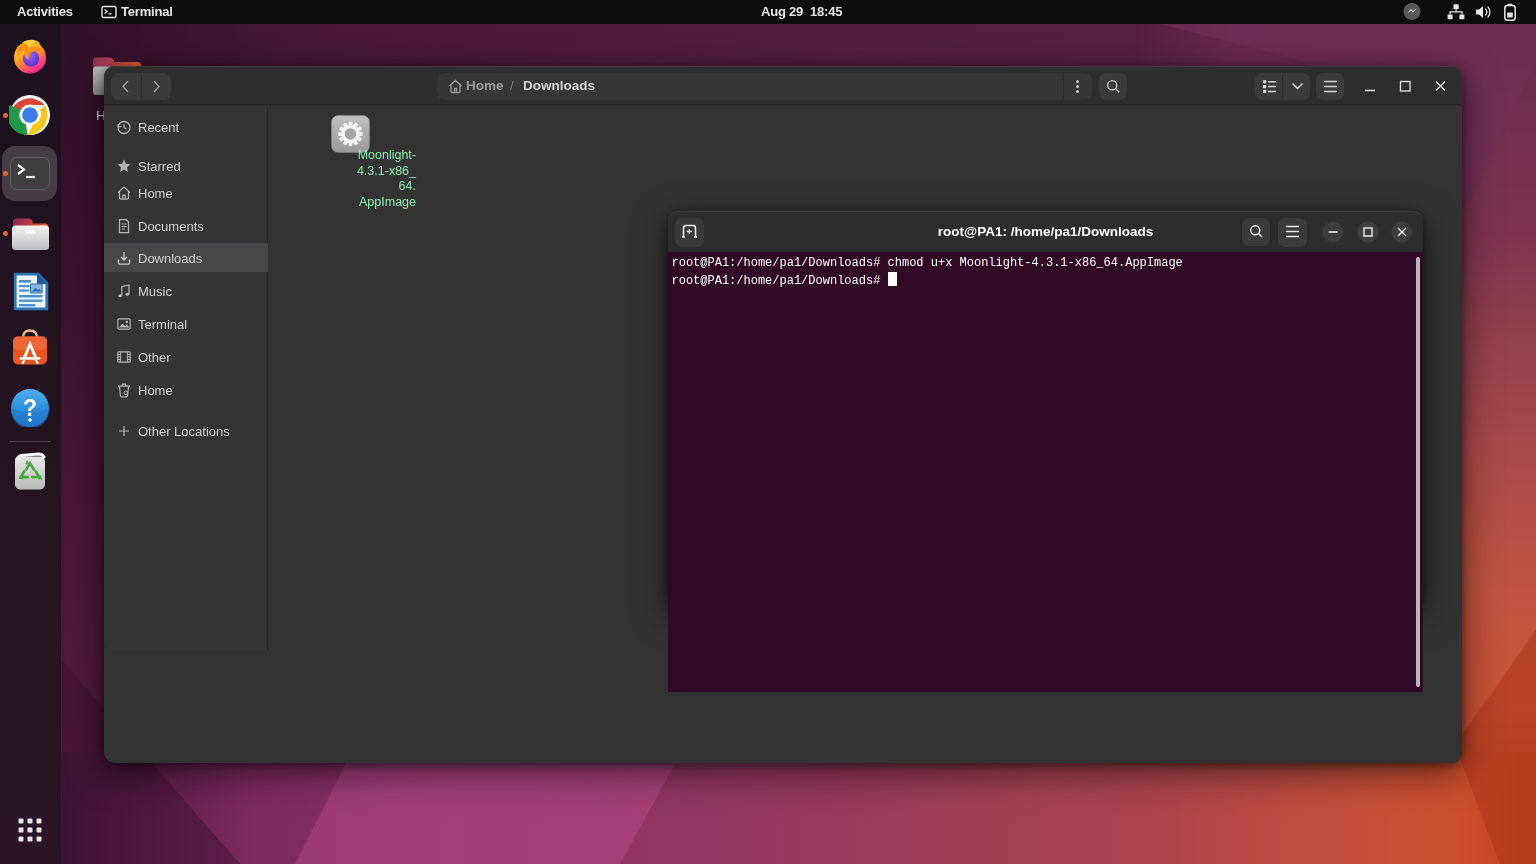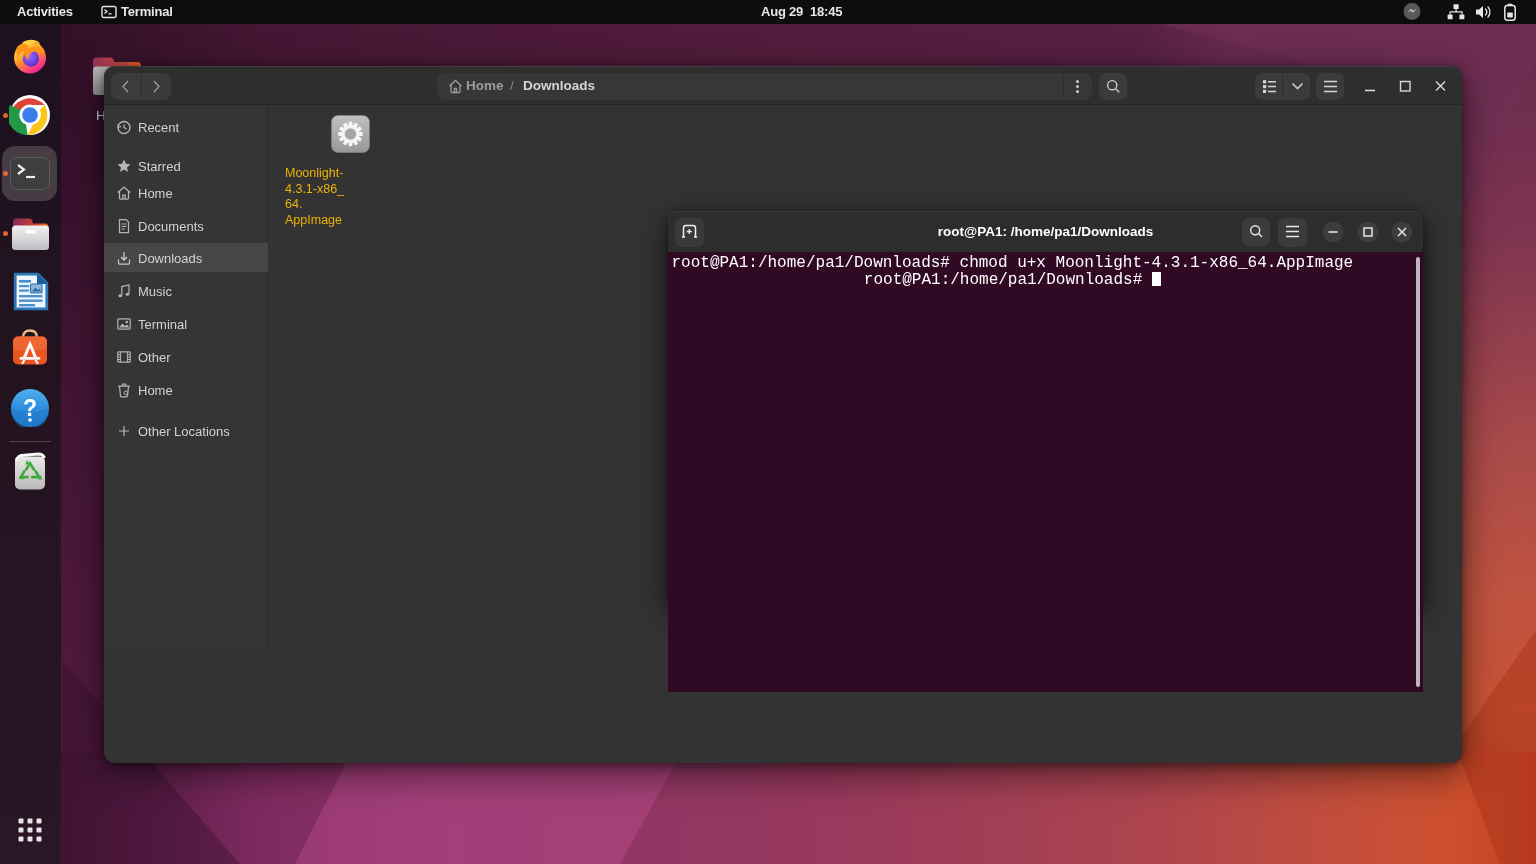--- a/index.html
+++ b/index.html
@@ -30,21 +30,21 @@
   .srow { position:absolute; left:0; width:164px; height:30px; color:#d2d2d2; font-size:13px; }
   .srow .lbl { position:absolute; left:34px; top:50%; transform:translateY(-50%); }
   .srow .ic  { position:absolute; left:12px; top:50%; transform:translateY(-50%); width:16px; height:16px; }
 
   #term { position:absolute; left:668px; top:211px; width:755px; height:393px;
           border-radius:10px 10px 0 0; z-index:20;
           box-shadow:0 10px 34px rgba(0,0,0,.55), 0 2px 8px rgba(0,0,0,.45); }
   #term-header { position:absolute; left:0; top:0; width:100%; height:41px;
                  background:#2d2d2d; border-radius:10px 10px 0 0; box-shadow:inset 0 1px 0 #3c3c3c; }
   #term-body { position:absolute; left:0; top:41px; width:100%; height:440px; background:#300a24;
-               font-family:"Liberation Mono", monospace; font-size:16px; color:#ffffff;text-align:center; }
+               font-family:"Liberation Mono", monospace; font-size:12px; color:#ffffff; }
   #term-body pre { font-family:inherit; line-height:15.5px; margin:0; }
 </style>
 </head>
 <body>
 
 <svg class="abs" style="left:0;top:0;z-index:0" width="1536" height="864" viewBox="0 0 1536 864">
   <defs>
     <linearGradient id="wtop" x1="0" y1="0" x2="1536" y2="0" gradientUnits="userSpaceOnUse">
       <stop offset="0" stop-color="#2c0e24"></stop>
       <stop offset="0.18" stop-color="#461734"></stop>
@@ -436,21 +436,21 @@
             <use href="#tooth" transform="rotate(210)"></use>
               <use href="#tooth" transform="rotate(240)"></use>
             <use href="#tooth" transform="rotate(270)"></use>
               <use href="#tooth" transform="rotate(300)"></use>
             <use href="#tooth" transform="rotate(330)"></use>
           </g>
           <circle r="5.8" fill="#a5a5a5"></circle>
         </g>
       </svg>
     </div>
-    <div class="abs" style="left:16px;top:60px;width:131px;text-align:left;font-size:12.5px;line-height:15.5px;color:#eab308;">Moonlight-<br>4.3.1-x86_<br>64.<br>AppImage</div>
+    <div class="abs" style="left:16px;top:42px;width:131px;text-align:right;font-size:12.5px;line-height:15.5px;color:#86efac;">Moonlight-<br>4.3.1-x86_<br>64.<br>AppImage</div>
   </div>
 </div>
 
 <div id="term">
   <div id="term-header">
     <div class="hbtn" style="left:7px;top:6.5px;width:29px;height:29px;background:#3a3a3a"></div>
     <svg class="abs" style="left:13px;top:12px" width="17" height="17" viewBox="0 0 17 17">
       <path d="M2.5 14 l0 -9 q0 -2.5 2.5 -2.5 l7 0 q2.5 0 2.5 2.5 l0 9" fill="none" stroke="#efefef" stroke-width="1.5"></path>
       <path d="M1 14 l3 0 M13 14 l3 0" stroke="#efefef" stroke-width="1.5"></path>
       <path d="M8.25 6 l0 5 M5.75 8.5 l5 0" stroke="#efefef" stroke-width="1.3"></path>

